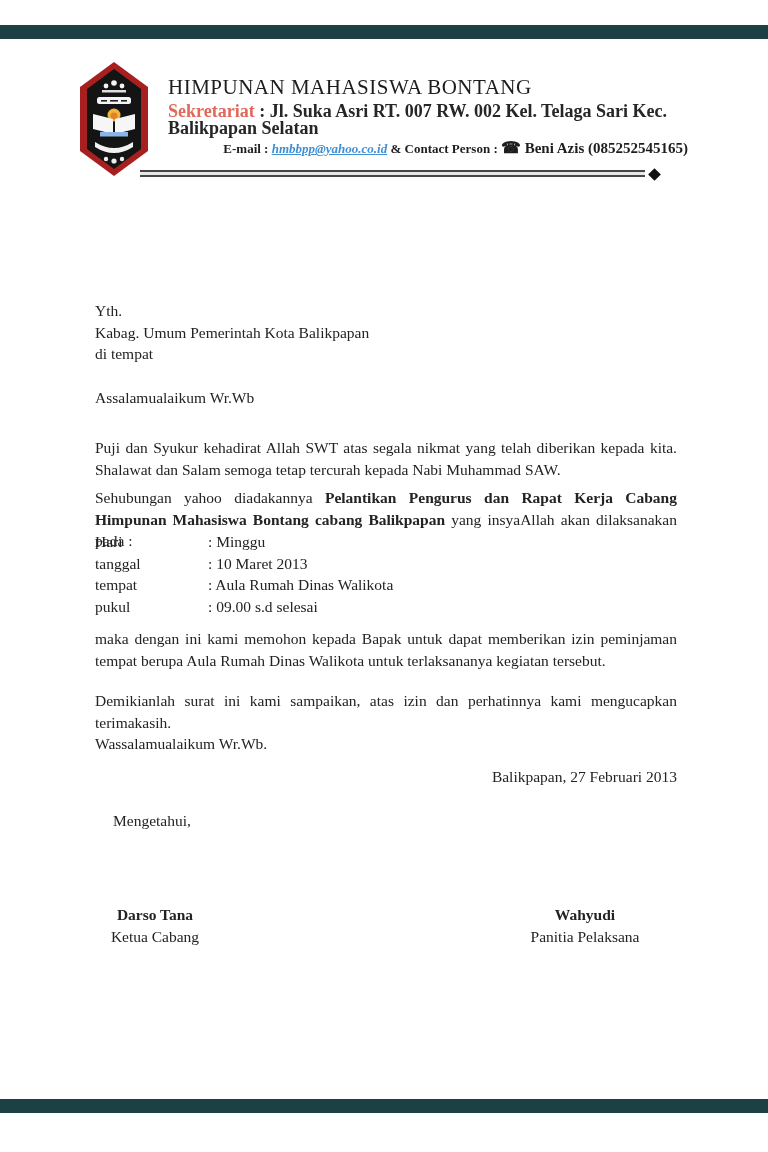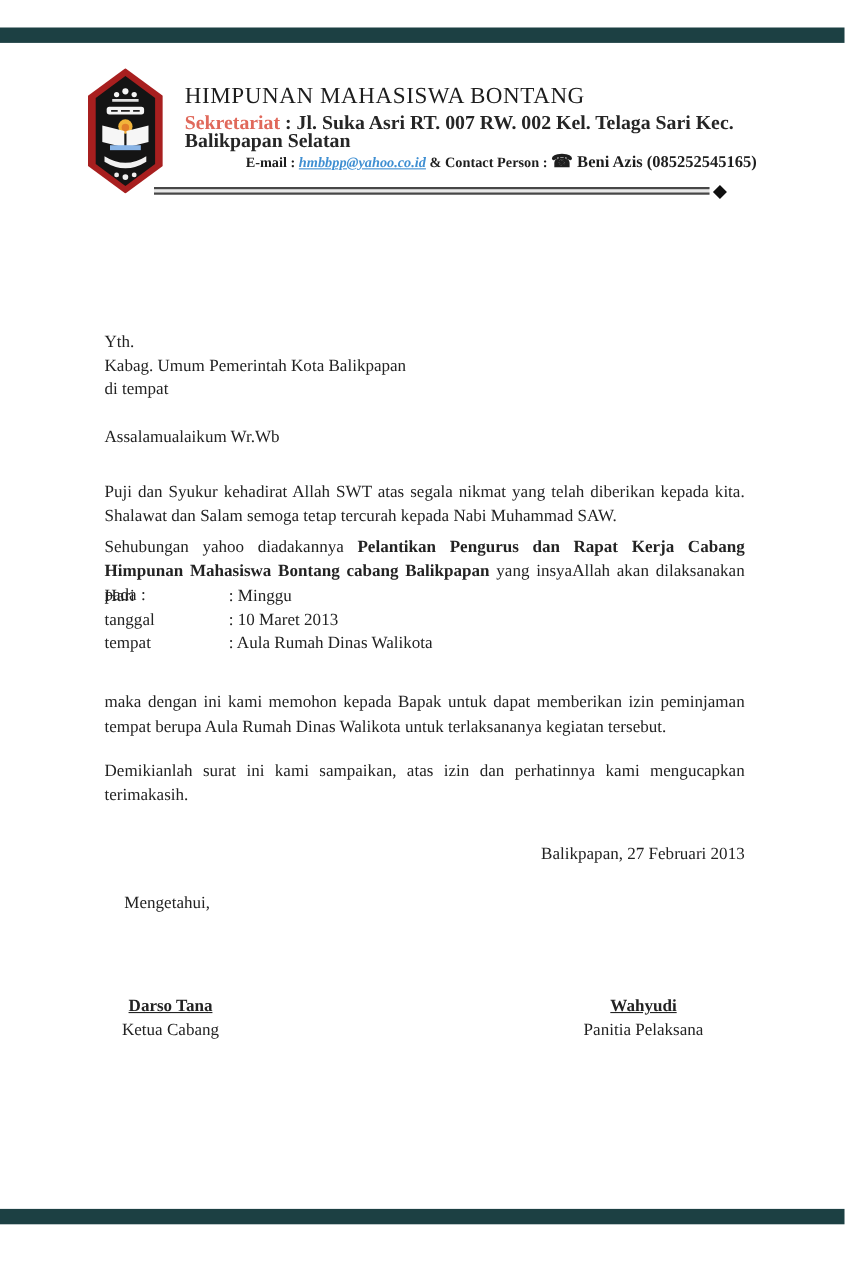--- a/index.html
+++ b/index.html
@@ -47,21 +47,21 @@
 
   .p3{top:628px;}
   .p4{top:690px;}
 
   .dateline{top:766px;text-align:right;}
   .mengetahui{top:810px;left:113px;width:300px;}
 
   .sig{position:absolute;top:904px;font-size:15.5px;line-height:22px;text-align:center;}
   .sig-left{left:88px;width:134px;}
   .sig-right{left:508px;width:154px;}
-  .sig-name{font-weight:700;text-decoration:underline;}
+  .sig-name{font-weight:700;}
 </style>
 </head>
 <body>
 
 <div class="page">
 
   <div class="band band-top"></div>
   <div class="band band-bottom"></div>
 
   <svg class="logo" viewBox="0 0 68 114">
@@ -112,26 +112,28 @@
   <div class="abs salutation">Assalamualaikum Wr.Wb</div>
 
   <div class="abs p1 just">Puji dan Syukur kehadirat Allah SWT atas segala nikmat yang telah diberikan kepada kita. Shalawat dan Salam semoga tetap tercurah kepada Nabi Muhammad SAW.</div>
 
   <div class="abs p2 just"><span>Sehubungan yahoo diadakannya </span><span class="bold">Pelantikan Pengurus dan Rapat Kerja Cabang Himpunan Mahasiswa Bontang cabang Balikpapan</span><span>  yang insyaAllah akan dilaksanakan pada :</span></div>
 
   <div class="abs details">
     <div class="detail-row"><span class="d-label">Hari</span><span>:</span><span> Minggu</span></div>
     <div class="detail-row"><span class="d-label">tanggal</span><span>:</span><span> 10 Maret 2013</span></div>
     <div class="detail-row"><span class="d-label">tempat</span><span>:</span><span> Aula Rumah Dinas Walikota</span></div>
+    <div class="detail-row"><span class="d-label">pukul</span><span>:</span><span> 09.00 s.d selesai</span></div>
   </div>
 
   <div class="abs p3 just">maka dengan ini kami memohon kepada Bapak untuk dapat memberikan izin peminjaman tempat berupa Aula Rumah Dinas Walikota untuk terlaksananya kegiatan tersebut.</div>
 
   <div class="abs p4">
     <div class="just">Demikianlah surat ini kami sampaikan, atas izin dan perhatinnya kami mengucapkan terimakasih.</div>
+    <div>Wassalamualaikum Wr.Wb.</div>
   </div>
 
   <div class="abs dateline">Balikpapan, 27 Februari 2013</div>
 
   <div class="abs mengetahui">Mengetahui,</div>
 
   <div class="sig sig-left">
     <div class="sig-name">Darso Tana</div>
     <div>Ketua Cabang</div>
   </div>

